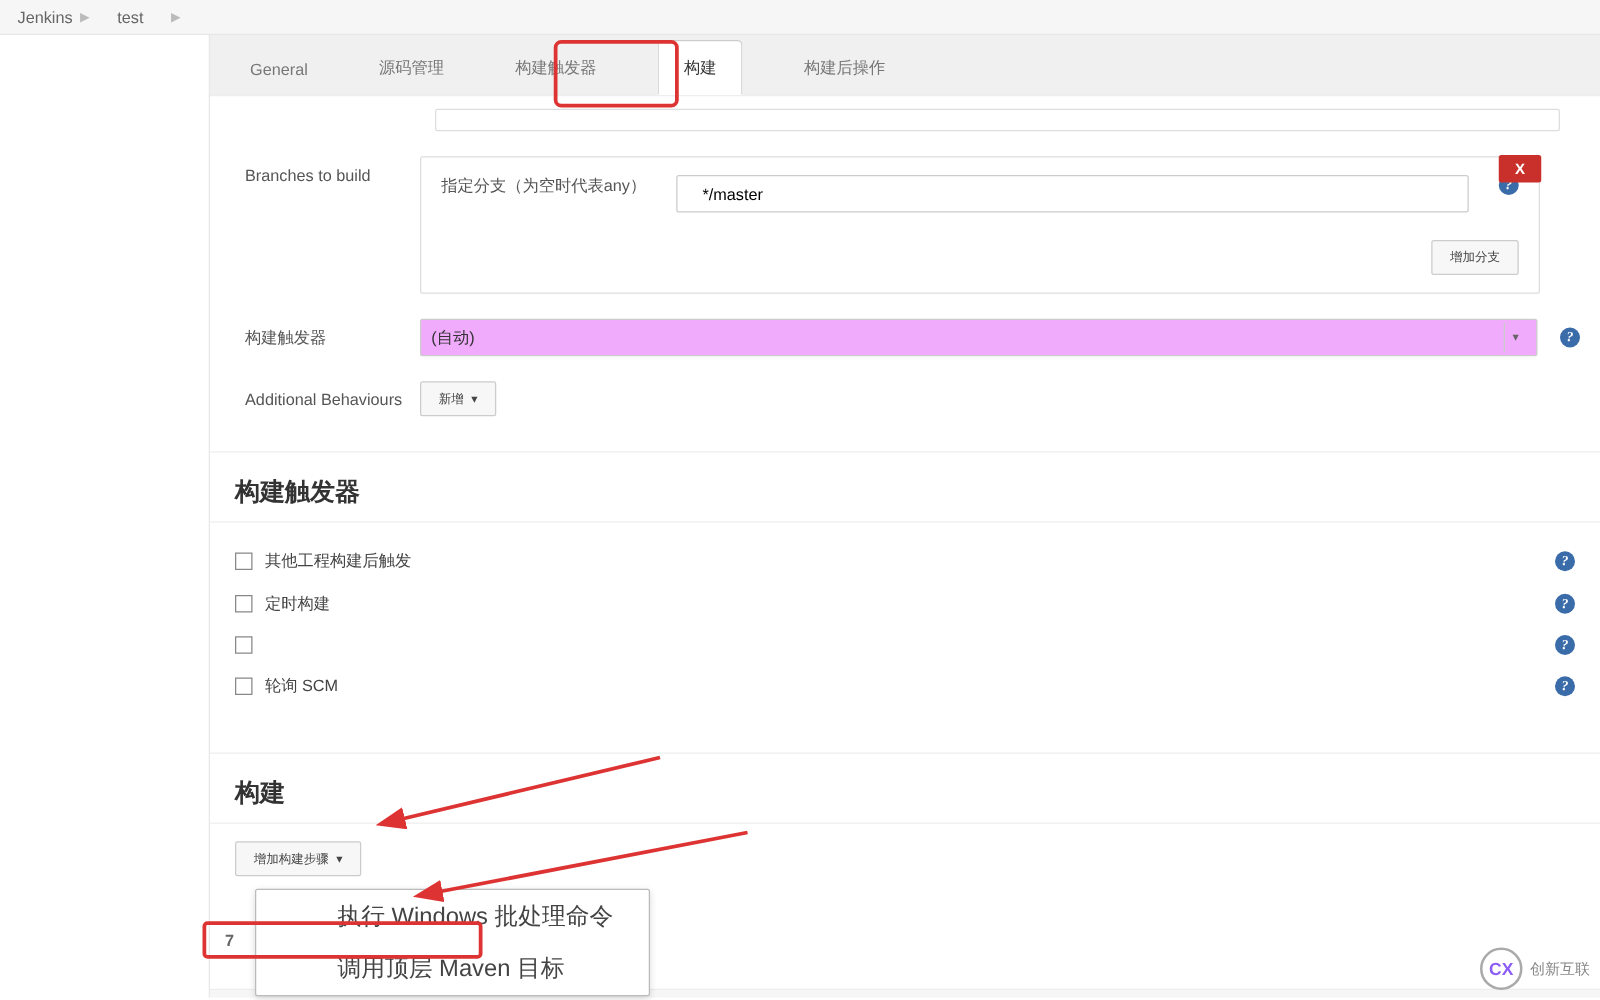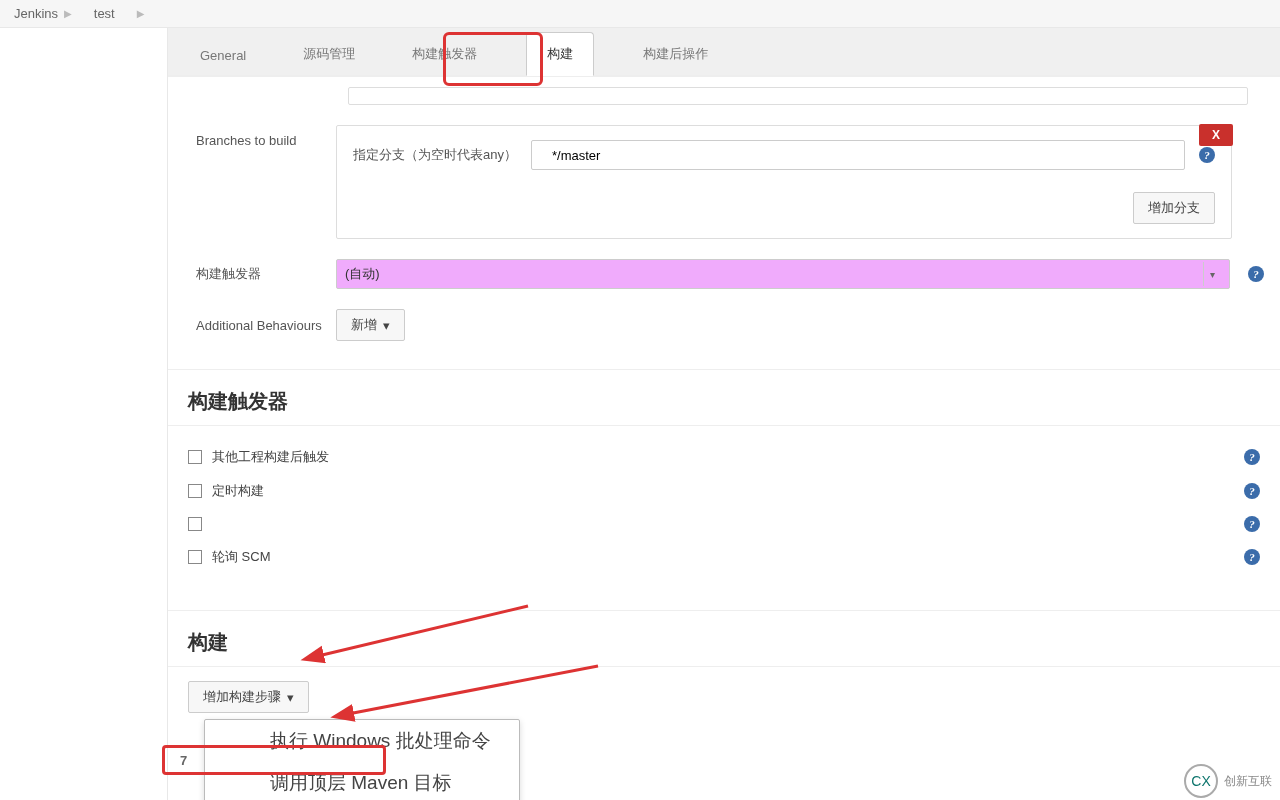--- a/index.html
+++ b/index.html
@@ -19,41 +19,41 @@
 .tab-highlight { position: absolute; border: 3px solid #d33; border-radius: 6px; pointer-events: none; z-index: 50; }
 
 .content { background: #fff; margin: 0; padding: 0; }
 .section-body { background: #fff; border-top: 1px solid #eee; border-bottom: 1px solid #eee; padding: 10px 0 18px 0; }
 
 .form-row { display: flex; align-items: center; padding: 10px 16px 10px 28px; }
 .form-label { width: 140px; color: #555; }
 .form-field { flex: 1; display: flex; align-items: center; gap: 18px; }
 
 .subpanel { margin-left: 180px; margin-right: 32px; border: 1px solid #ddd; border-radius: 2px; padding: 14px 16px 14px 16px; position: relative; }
-.subpanel-row { display: flex; align-items: center; gap: 14px; }
+.subpanel-row { display: flex; gap: 24px; }
 .subpanel-row label { color: #555; }
 .text-input { flex:1; height: 30px; border: 1px solid #ccc; border-radius: 2px; padding: 0 20px; font-size: 13px; }
 .btn-del { position: absolute; top: -2px; right: -2px; background: #c9302c; color:#fff; border:none; width:34px; height:22px; font-weight:bold; border-radius:2px; cursor:pointer; font-size:12px;}
-.btn-grey { background:#f7f7f7; border:1px solid #ccc; border-radius:2px; padding: 6px 14px; color:#444; cursor:pointer; font-size:13px; display:inline-flex; align-items:center; gap:6px;}
+.btn-grey { background:#f7f7f7; border:1px solid #ccc; border-radius:2px; padding: 6px 14px; color:#444; cursor:pointer; font-size:10px; display:inline-flex; align-items:center; gap:6px;}
 .help-icon { width:16px; height:16px; border-radius:50%; background:#3b6caa; color:#fff; font-weight:bold; font-size:11px; display:inline-flex; align-items:center; justify-content:center; font-family: Georgia, serif; font-style: italic; }
 
 .select-like { flex:1; height:30px; border:1px solid #ccc; border-radius:2px; padding: 0 8px; display:flex; align-items:center; justify-content:space-between; background:#f0abfc; }
 .select-arrow { width:18px; height:24px; border-left:1px solid #ccc; display:flex; align-items:center; justify-content:center; color:#666; font-size:10px;}
 
 .section-title { font-size: 20px; font-weight: bold; color:#333; padding: 18px 0 10px 20px; }
 .trigger-list { padding: 4px 20px 18px 20px; }
 .trigger-item { display:flex; align-items:center; padding: 8px 0; gap:10px; color:#444; }
 .trigger-item .box { width:14px; height:14px; border:1px solid #888; }
 .trigger-item .spacer { flex:1; }
 
 .dropdown-panel { position:absolute; background:#fff; border:1px solid #bbb; border-radius:2px; box-shadow: 0 2px 6px rgba(0,0,0,.15); min-width: 200px; z-index:40; }
 .dropdown-panel .item { padding: 8px 28px; color:#444; cursor:pointer; font-size:19px;margin-left:37px; }
 
 .bottom-logo { position:absolute; right:8px; bottom:6px; display:flex; align-items:center; gap:6px; color:#888; font-size:12px; }
-.logo-circle { width:34px; height:34px; border:2px solid #aaa; border-radius:50%; display:flex; align-items:center; justify-content:center; font-weight:normal; color:#0f766e; font-size:14px; }
+.logo-circle { width:34px; height:34px; border:2px solid #aaa; border-radius:50%; display:flex; align-items:center; justify-content:center; font-weight:bold; color:#8b5cf6; font-size:14px; }
 
 .arrow-svg { position:absolute; pointer-events:none; z-index:45; }
 .red-box { position:absolute; border:3px solid #d33; border-radius:4px; pointer-events:none; z-index:46; }
 </style>
 </head>
 <body>
 
 <div class="breadcrumb">
   <span>Jenkins</span>
   <span class="crumb-sep">▶</span>

